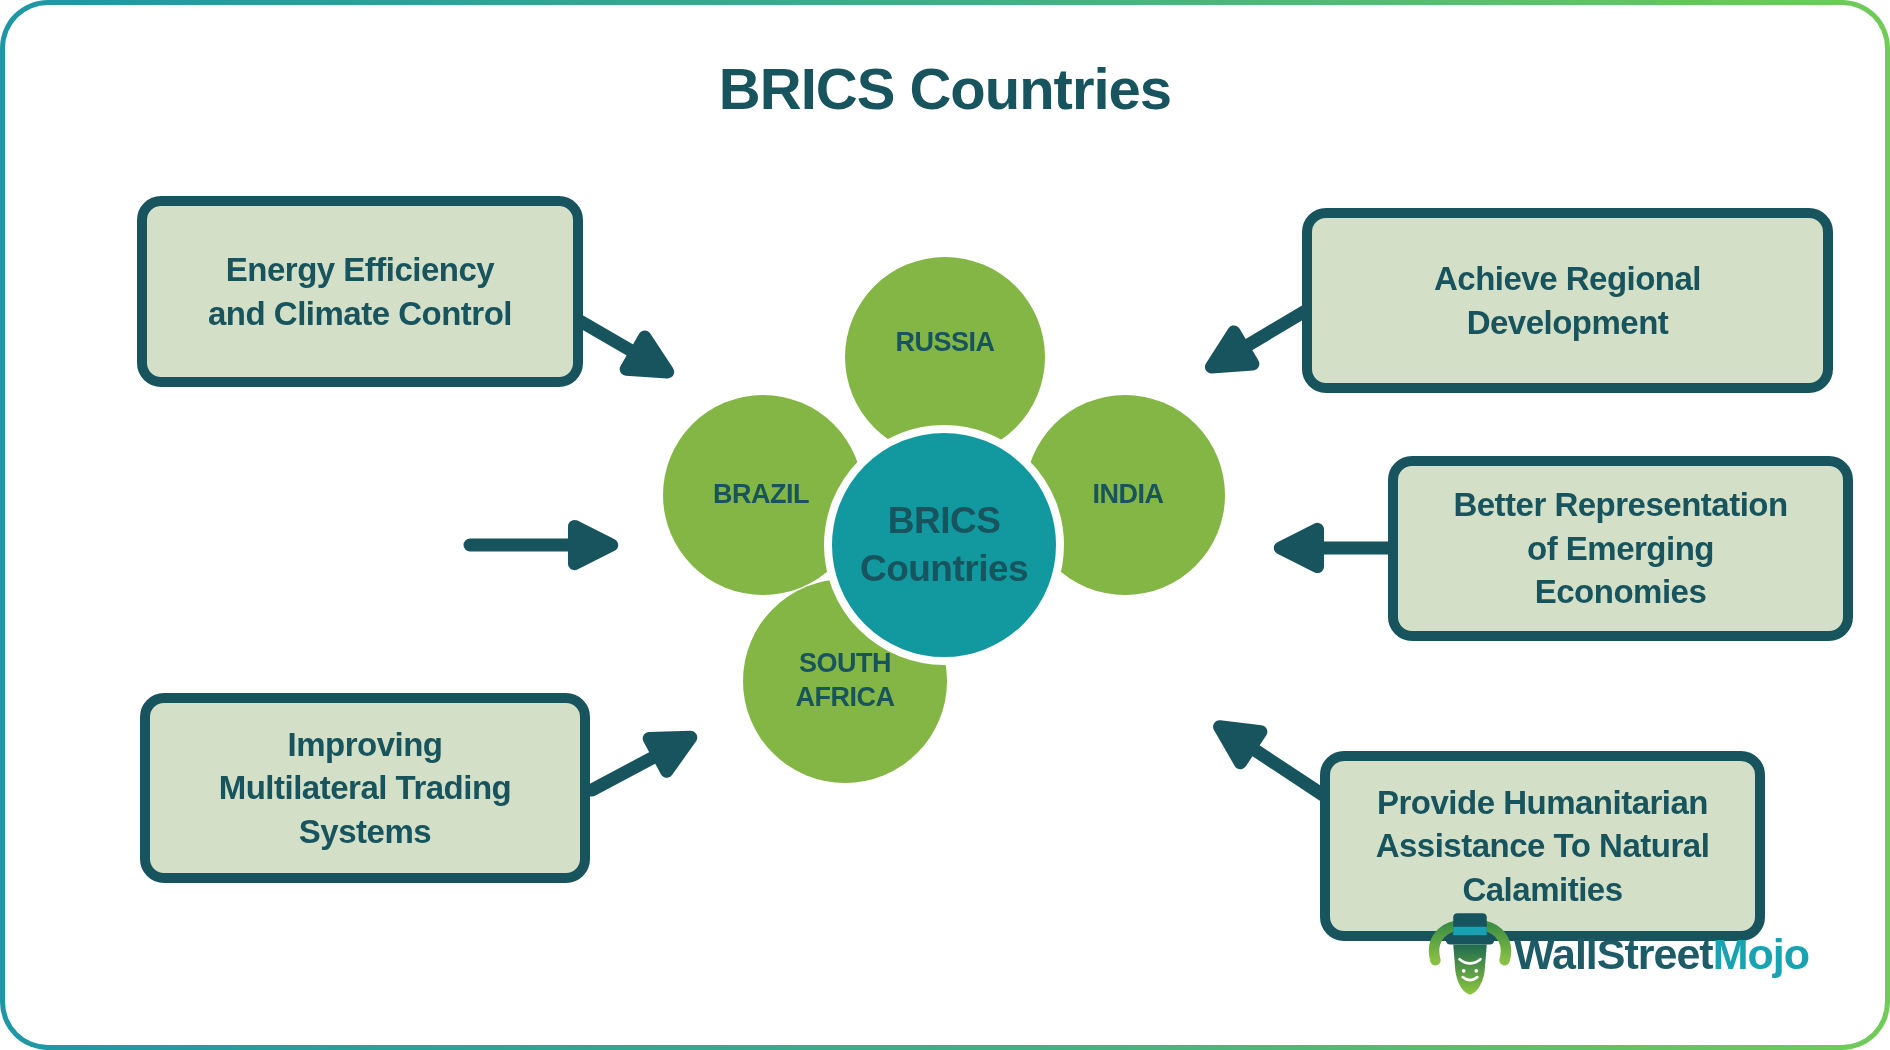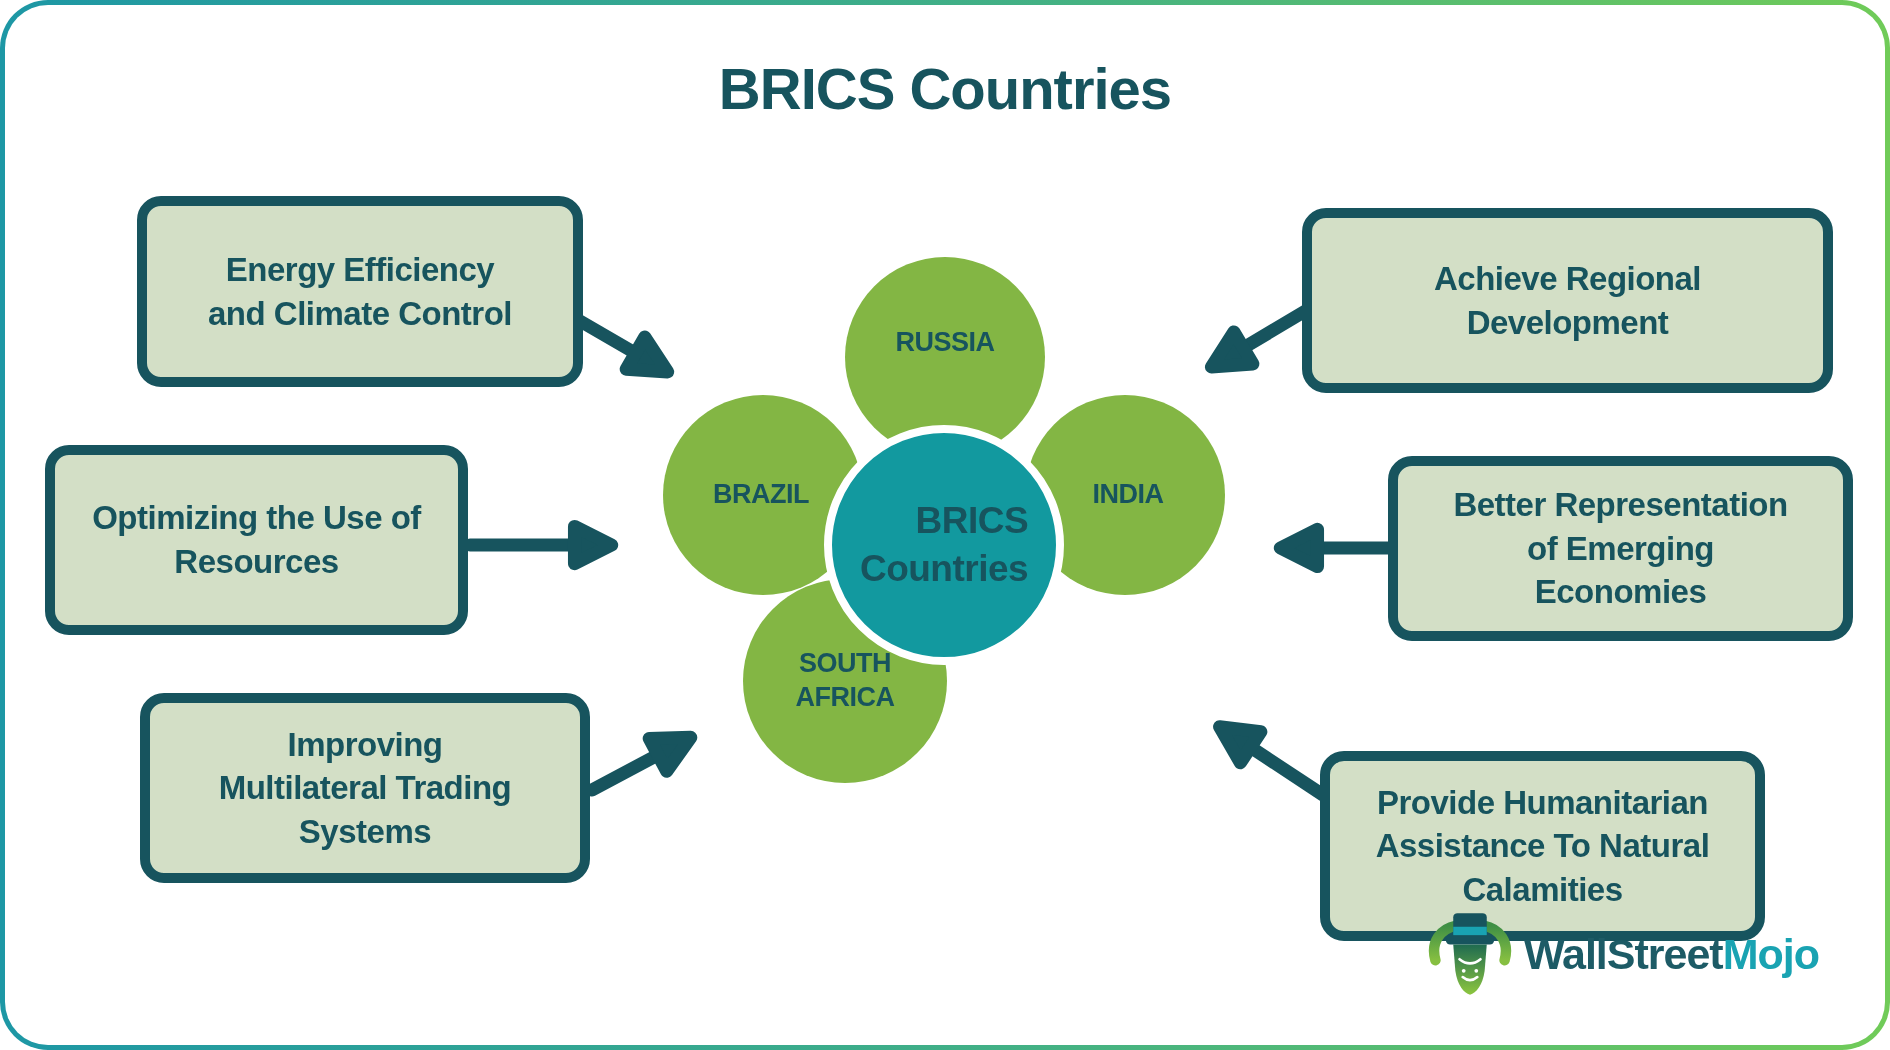--- a/index.html
+++ b/index.html
@@ -45,47 +45,43 @@
   .petal-india span{margin-left:6px;}
   .petal-southafrica{left:743px;top:579px;width:204px;height:204px;}
   .petal-china{left:958px;top:598px;width:204px;height:204px;}
   .center-circle{
     position:absolute;left:824px;top:425px;width:240px;height:240px;border-radius:50%;
     background:#12999f;border:8px solid #ffffff;box-sizing:border-box;z-index:2;
     display:flex;align-items:center;justify-content:center;text-align:center;
   }
   .center-circle span{
     white-space:pre-line;font-size:37px;font-weight:bold;color:#17545e;
-    line-height:1.3;letter-spacing:-0.5px;text-align:right;
+    line-height:1.3;letter-spacing:-0.5px;
   }
   .arrows{position:absolute;left:0;top:0;width:1890px;height:1050px;z-index:3;pointer-events:none;}
   .logo{
-    position:absolute;left:1428px;top:910px;display:flex;align-items:center;gap:12px;z-index:4;
+    position:absolute;left:1428px;top:910px;display:flex;align-items:center;gap:2px;z-index:4;
   }
   .logo-text{font-size:43px;font-weight:bold;letter-spacing:-1px;}
   .logo-text .p1{color:#1d5b66;}
   .logo-text .p2{color:#19a3b2;}
 </style>
 </head>
 <body>
 
 <div class="canvas">
   <div class="frame">
     <div class="frame-inner"></div>
   </div>
 
   <div class="page-title">BRICS Countries</div>
 
   <div class="box box-l1">
     <span>Energy Efficiency
 and Climate Control</span>
-  </div>
-  <div class="box box-l2">
-    <span>Optimizing the Use of
-Resources</span>
   </div>
   <div class="box box-l3">
     <span>Improving
 Multilateral Trading
 Systems</span>
   </div>
 
   <div class="box box-r1">
     <span>Achieve Regional
 Development</span>

